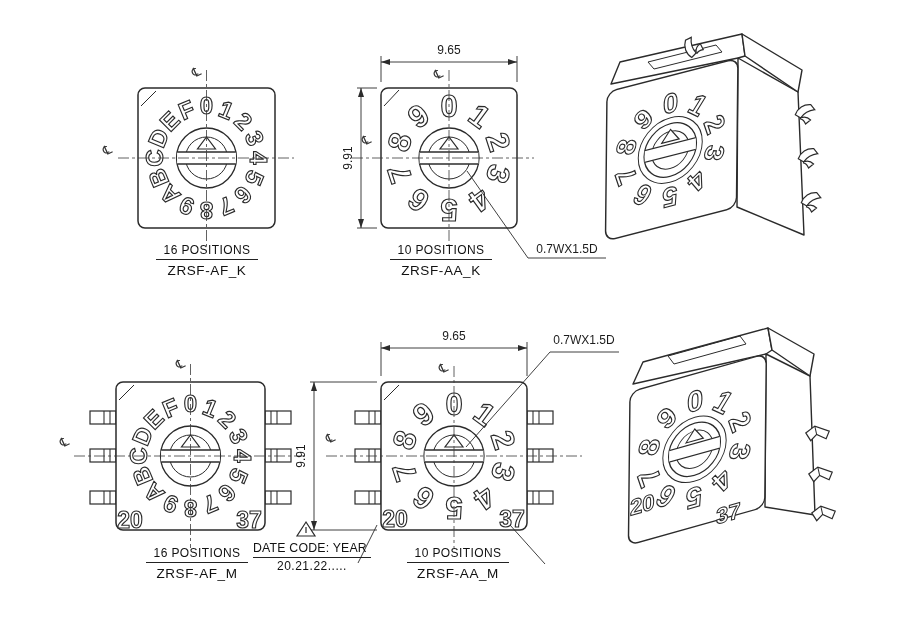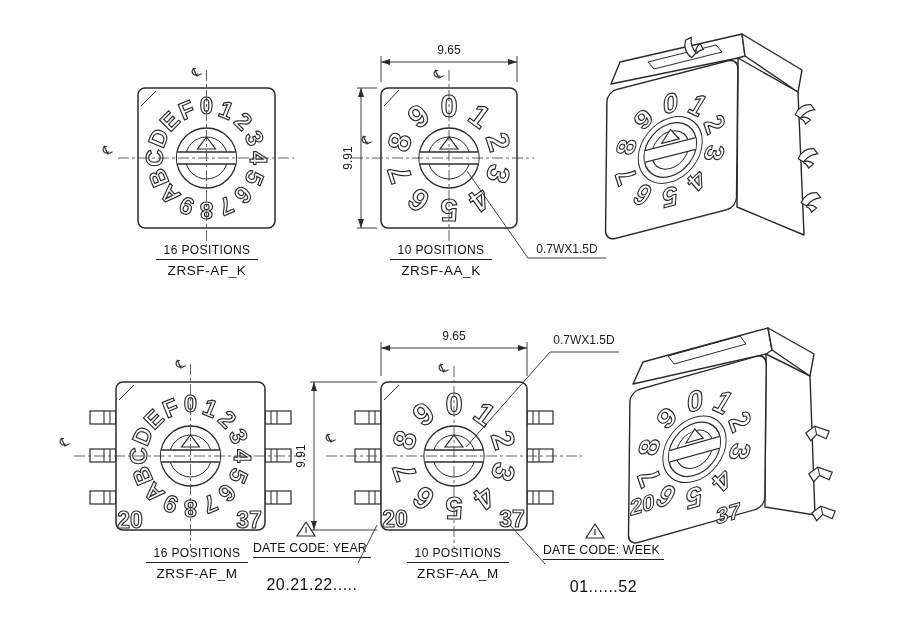--- a/index.html
+++ b/index.html
@@ -26,21 +26,21 @@
   .pin3d{fill:#fff;stroke:#2b2b2b;stroke-width:1.2;}
   .face3d-poly{fill:#fff;stroke:#2b2b2b;stroke-width:1.4;stroke-linejoin:round;}
   
   .lbl{position:absolute;text-align:center;color:#111;}
   .pos-line{font-size:12px;letter-spacing:.4px;border-bottom:1.3px solid #222;
             padding:0 8px 2px;display:inline-block;white-space:nowrap;text-align:center;}
   .part-line{font-size:13.5px;letter-spacing:.6px;margin-top:3px;white-space:nowrap;text-align:center;}
   .dc{position:absolute;color:#111;text-align:center;}
   .dc .t{font-size:12.3px;border-bottom:1.2px solid #222;padding:0 4px 2px 0;
          letter-spacing:.2px;white-space:nowrap;display:inline-block;}
-  .dc .v{font-size:16px;margin-top:18px;letter-spacing:.5px;white-space:nowrap;}
+  .dc .v{font-size:12px;margin-top:1px;letter-spacing:.5px;white-space:nowrap;}
   .tri-ico{display:block;margin-bottom:1px;}
 </style>
 </head>
 <body>
 
 <div id="canvas">
 
   <svg width="0" height="0" style="position:absolute">
     <defs>
       <g id="pin-flat" class="pinshape">
@@ -346,22 +346,14 @@
 
   <div class="dc" style="left:253px;top:521px">
     <svg class="tri-ico" style="position:static;margin-left:43px" width="20" height="16">
       <polygon points="10,1 19,15 1,15" fill="#fff" stroke="#2b2b2b" stroke-width="1.2"></polygon>
       <line x1="10" y1="6" x2="10" y2="12" stroke="#2b2b2b" stroke-width="1.2"></line>
     </svg>
     <span class="t">DATE CODE: YEAR</span>
     <div class="v">20.21.22.....</div>
   </div>
 
-  <div class="dc" style="left:543px;top:523px">
-    <svg class="tri-ico" style="position:static;margin-left:42px" width="20" height="16">
-      <polygon points="10,1 19,15 1,15" fill="#fff" stroke="#2b2b2b" stroke-width="1.2"></polygon>
-      <line x1="10" y1="6" x2="10" y2="12" stroke="#2b2b2b" stroke-width="1.2"></line>
-    </svg>
-    <span class="t">DATE CODE: WEEK</span>
-    <div class="v">01......52</div>
-  </div>
 
 </div>
 
 </body></html>

